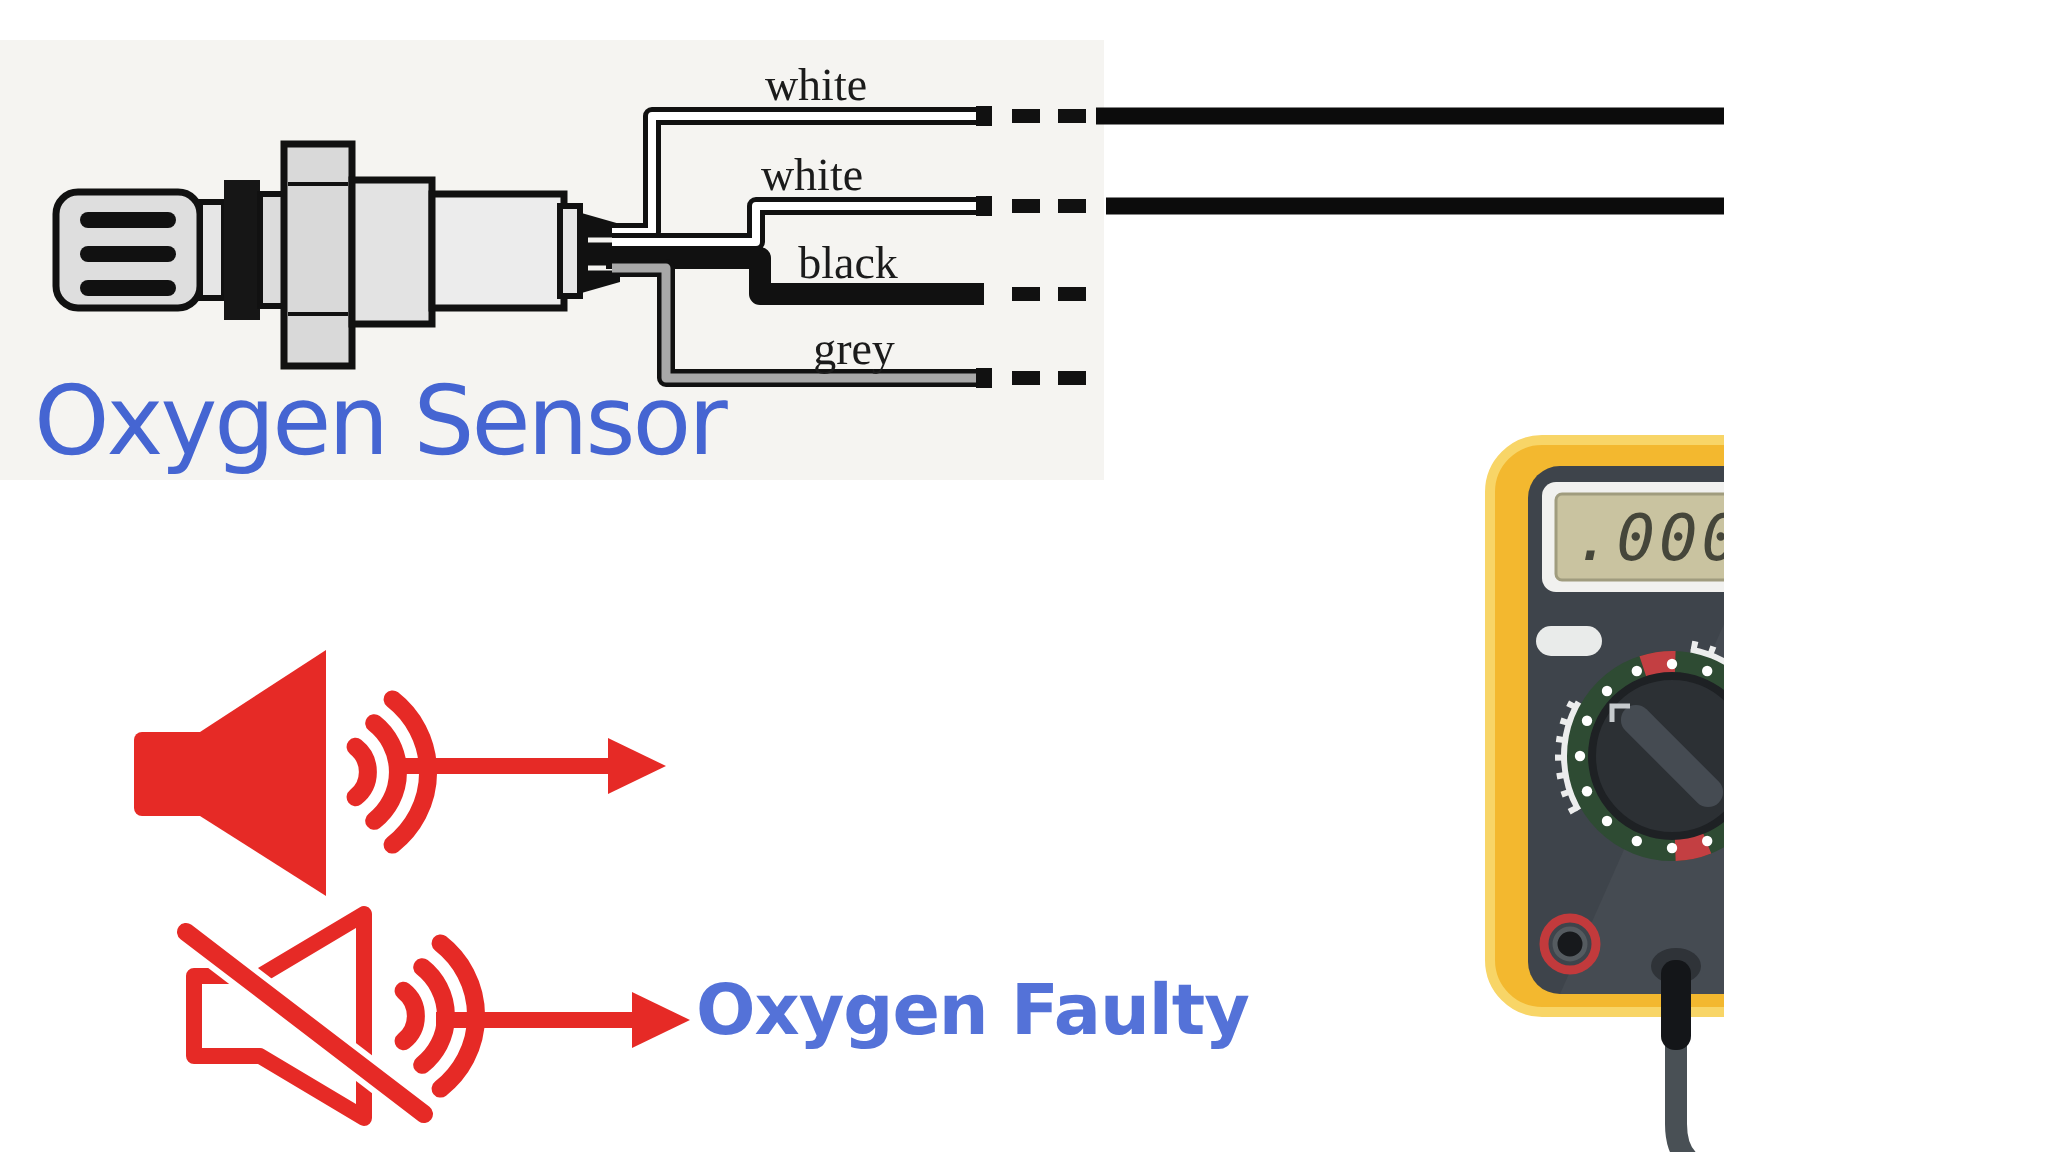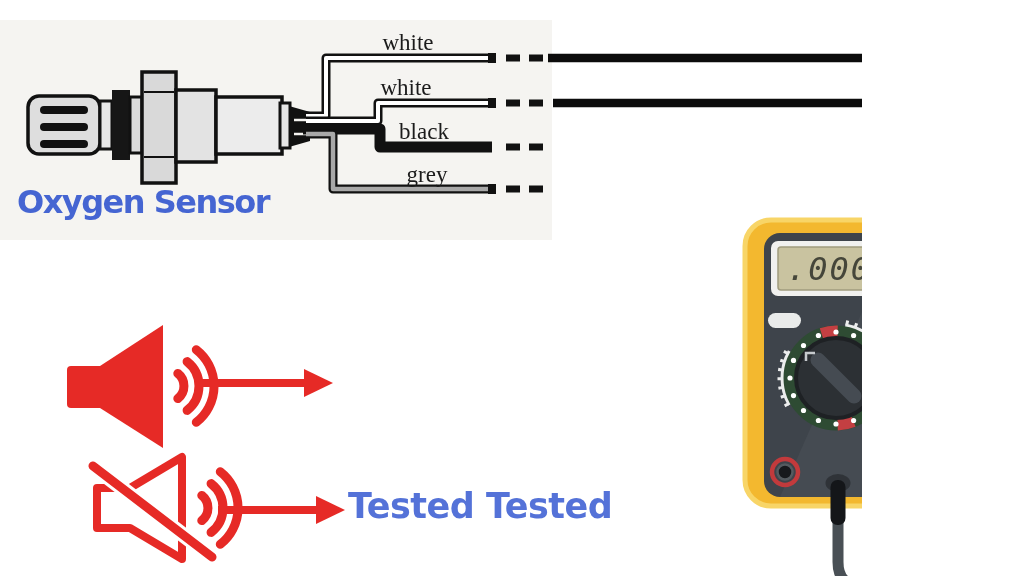--- a/index.html
+++ b/index.html
@@ -3,21 +3,21 @@
 <meta charset="utf-8">
 <style>
   html,body{margin:0;padding:0;background:#ffffff;}
   .canvas{
     position:relative;width:862px;height:576px;background:#ffffff;
     overflow:hidden;font-family:"DejaVu Sans","Liberation Sans",sans-serif;margin-top:20px;
   }
   .diagram-svg{position:absolute;left:0;top:0;}
   .blue-text{position:absolute;white-space:nowrap;line-height:1.05;}
   .title-text{
-    left:17px;top:166px;font-size:32px;font-weight:bold;
+    left:17px;top:166px;font-size:48px;font-weight:normal;
     letter-spacing:-1.5px;color:#4565d2;
   }
   .legend-text{font-size:35px;font-weight:bold;letter-spacing:-0.5px;color:#5472d8;}
   .legend-ok{left:328px;top:340px;}
   .legend-faulty{left:348px;top:468px;}
   .wire-label{
     font-family:"Liberation Serif","DejaVu Serif",serif;
     font-size:23px;fill:#1b1b1b;
   }
   .lcd-value{
@@ -186,15 +186,15 @@
     </g>
     <g>
       <line x1="218" y1="490" x2="318" y2="490" stroke="#e62a26" stroke-width="8"></line>
       <polygon points="316,476 345,490 316,504" fill="#e62a26"></polygon>
     </g>
   </svg>
 
   <div class="blue-text title-text">Oxygen Sensor</div>
 
 
-  <div class="blue-text legend-text legend-faulty">Tested Tested</div>
+  <div class="blue-text legend-text legend-faulty">Oxygen Faulty</div>
 
 </div>
 
 </body></html>

